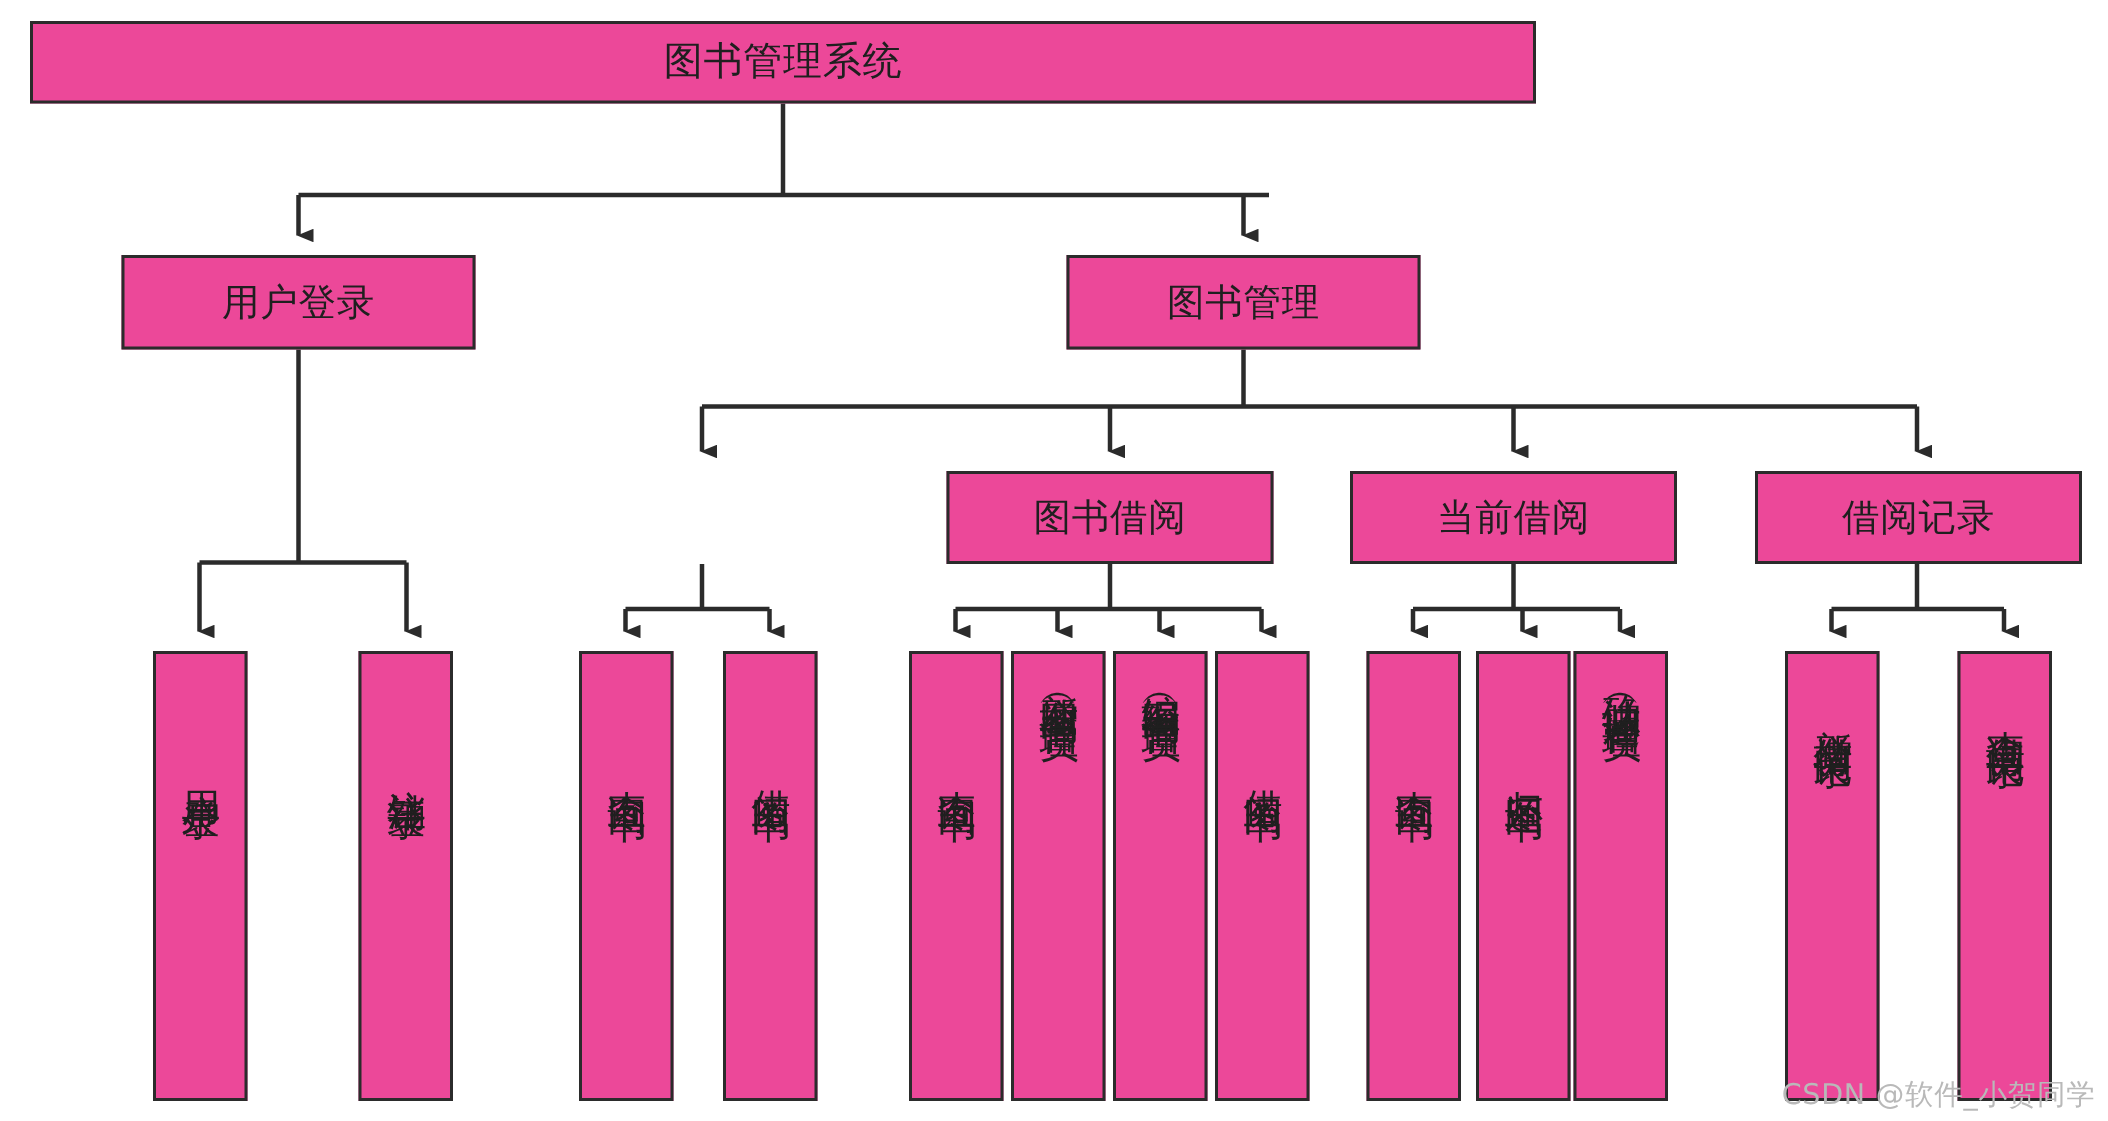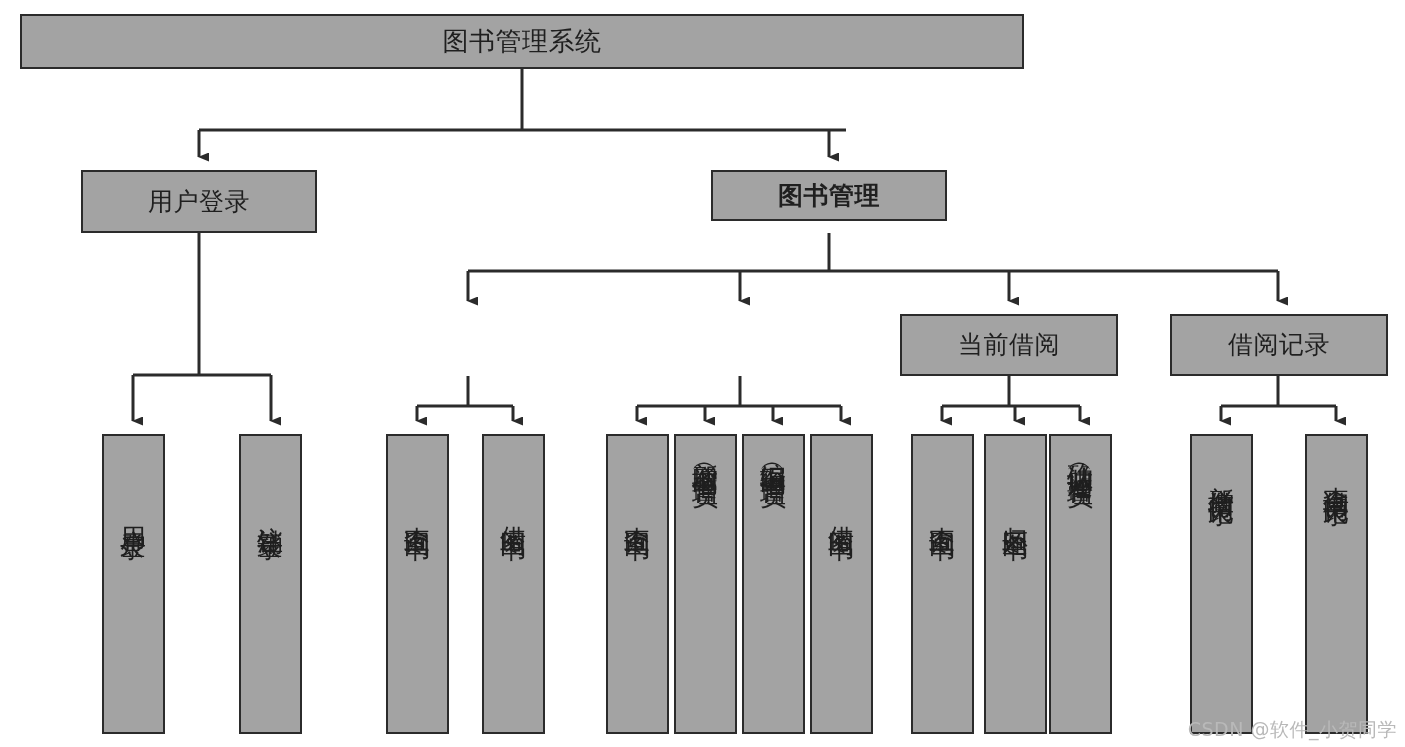--- a/index.html
+++ b/index.html
@@ -22,21 +22,21 @@
   svg#connectors {
     position: absolute;
     left: 0;
     top: 0;
     width: 1405px;
     height: 747px;
   }
   .node {
     position: absolute;
     box-sizing: border-box;
-    background: #a3a3a3;
+    background: #ec4899;
     border: 2px solid #2b2b2b;
     display: flex;
     align-items: center;
     justify-content: center;
     z-index: 2;
   }
   .node-label {
     color: #1f1f1f;
     line-height: 1.18;
     white-space: nowrap;
@@ -141,24 +141,27 @@
     </g>
   </svg>
 
   <div class="node root horiz" style="left:20px; top:14px; width:1004px; height:55px;">
     <span class="node-label">图书管理系统</span>
   </div>
 
   <div class="node horiz" style="left:81px; top:170px; width:236px; height:63px;">
     <span class="node-label">用户登录</span>
   </div>
-  <div class="node horiz" style="left:711px; top:170px; width:236px; height:51px;font-weight:bold;">
+  <div class="node horiz" style="left:711px; top:170px; width:236px; height:63px;">
     <span class="node-label">图书管理</span>
   </div>
 
+  <div class="node horiz" style="left:631px; top:314px; width:218px; height:62px;">
+    <span class="node-label">图书借阅</span>
+  </div>
   <div class="node horiz" style="left:1170px; top:314px; width:218px; height:62px;">
     <span class="node-label">借阅记录</span>
   </div>
   <div class="node horiz" style="left:900px; top:314px; width:218px; height:62px;">
     <span class="node-label">当前借阅</span>
   </div>
 
   <div class="node vert" style="left:102px; top:434px; width:63px; height:300px; padding-top:70px;">
     <span class="node-label">用户登录</span>
   </div>

